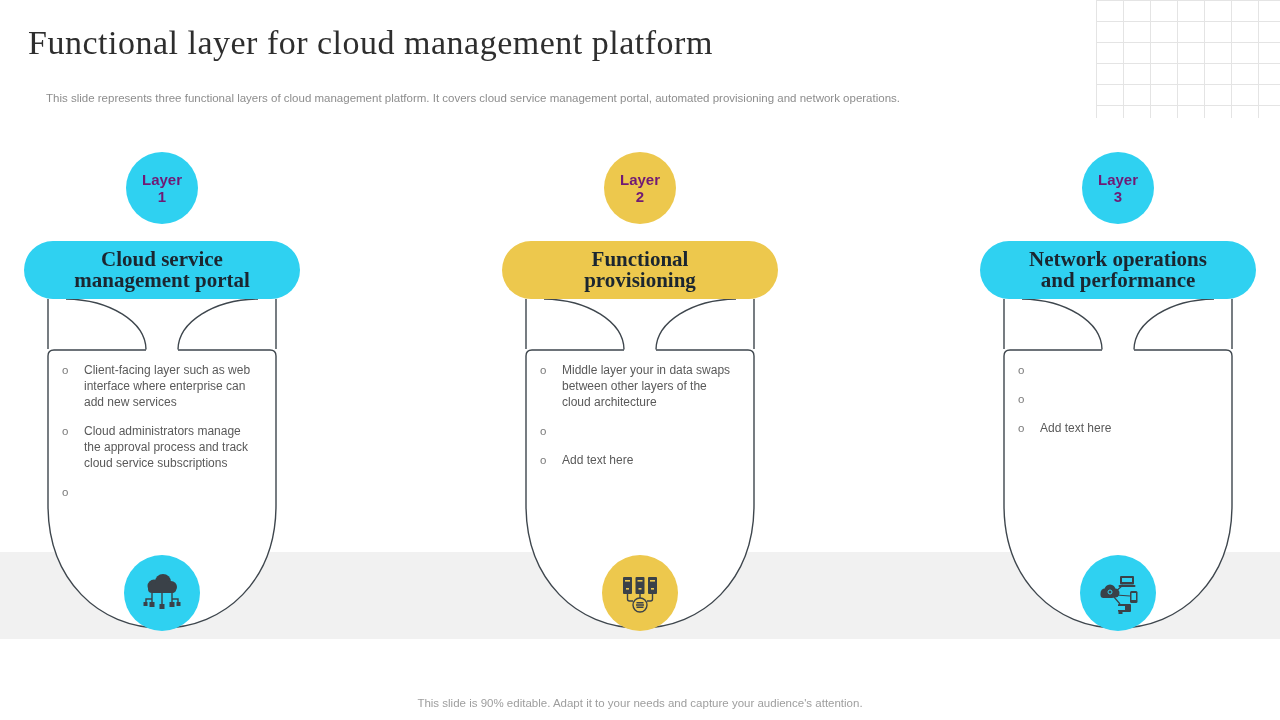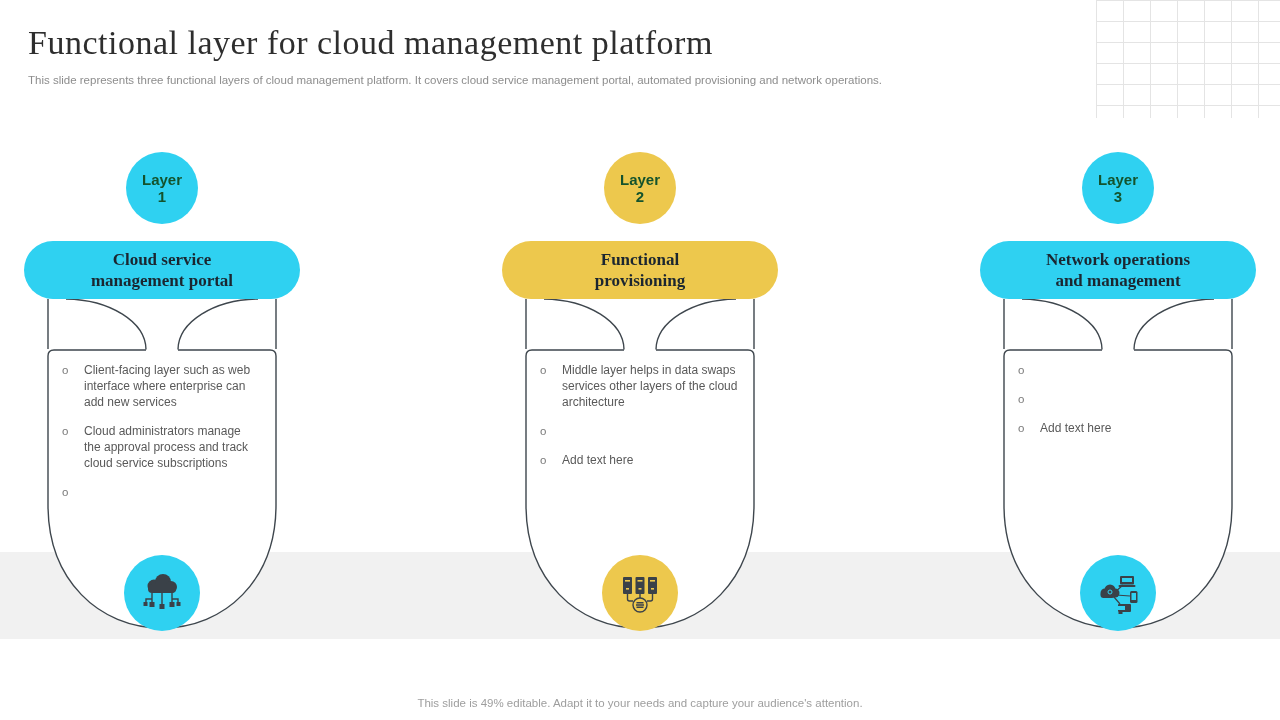--- a/index.html
+++ b/index.html
@@ -15,30 +15,30 @@
 
   
   .gray-band{position:absolute;left:0;top:552px;width:1280px;height:87px;
     background:var(--band);z-index:1;}
 
   svg.shapes{position:absolute;left:0;top:0;z-index:2;}
 
   .title{position:absolute;left:28px;top:24px;width:900px;margin:0;
     font-family:"Liberation Serif",serif;font-weight:400;font-size:34px;
     letter-spacing:.5px;color:#2e2e2e;z-index:3;}
-  .subtitle{position:absolute;left:28px;top:74px;width:960px;margin:0;
+  .subtitle{position:absolute;left:28px;top:74px;width:960px;margin:18px;
     font-size:11.5px;color:#8d8d8d;z-index:3;}
 
   .badge{position:absolute;top:152px;width:72px;height:72px;border-radius:50%;
     display:flex;align-items:center;justify-content:center;text-align:center;
-    font-weight:bold;font-size:15px;line-height:17px;color:#14532d;
+    font-weight:bold;font-size:15px;line-height:17px;color:#701a75;
     white-space:pre-line;z-index:3;}
   .pill{position:absolute;top:241px;width:276px;height:58px;border-radius:29px;
     display:flex;align-items:center;justify-content:center;text-align:center;
-    font-family:"Liberation Serif",serif;font-weight:bold;font-size:17px;
+    font-family:"Liberation Serif",serif;font-weight:bold;font-size:21px;
     line-height:21px;color:#1b2630;white-space:pre-line;z-index:3;}
   .col-cyan{background:var(--cyan);}
   .col-yellow{background:var(--yellow);}
 
   .bullets{position:absolute;top:362px;width:206px;margin:0;padding:0;
     list-style:none;z-index:3;}
   .bullets li{display:flex;margin-bottom:13px;}
   .bullets .mk{width:22px;flex:0 0 22px;font-size:11.5px;line-height:16px;
     color:#7a7a7a;padding-left:2px;}
   .bullets .tx{width:176px;font-size:12px;line-height:16px;color:#595959;}
@@ -115,21 +115,21 @@
     </svg>
   </div>
 
   <div class="badge col-yellow" style="left:604px">Layer
 2</div>
   <div class="pill col-yellow" style="left:502px">Functional
 provisioning</div>
   <ul class="bullets" style="left:538px">
     <li>
         <span class="mk">o</span>
-        <span class="tx">Middle layer helps in data swaps services other layers of the cloud architecture</span>
+        <span class="tx">Middle layer your in data swaps between other layers of the cloud architecture</span>
       </li>
     <li>
         <span class="mk">o</span>
       </li>
     <li>
         <span class="mk">o</span>
         <span class="tx">Add text here</span>
       </li>
   </ul>
   <div class="icon-circle col-yellow" style="left:602px">
@@ -151,21 +151,21 @@
         <path d="M-12.5,1 V6 Q-12.5,8 -10.5,8 H-7 M12.5,1 V6 Q12.5,8 10.5,8 H7 M0,1 V5"></path>
         <circle cx="0" cy="12" r="7"></circle>
         <path d="M-3.5,9.8 H3.5 M-4,12 H4 M-3.5,14.2 H3.5"></path>
       </g>
     </svg>
   </div>
 
   <div class="badge col-cyan" style="left:1082px">Layer
 3</div>
   <div class="pill col-cyan" style="left:980px">Network operations
-and management</div>
+and performance</div>
   <ul class="bullets" style="left:1016px">
     <li>
         <span class="mk">o</span>
       </li>
     <li>
         <span class="mk">o</span>
       </li>
     <li>
         <span class="mk">o</span>
         <span class="tx">Add text here</span>
@@ -189,14 +189,14 @@
       </g>
       <g fill="#2fd1f1">
         <rect x="4" y="-15" width="10" height="4"></rect>
         <rect x="13.5" y="0" width="4.5" height="7"></rect>
         <rect x="-2" y="13" width="9" height="4"></rect>
         <circle cx="-8" cy="-1" r="2" fill="none" stroke="#2fd1f1" stroke-width="1"></circle>
       </g>
     </svg>
   </div>
 
-  <div class="footer">This slide is 49% editable. Adapt it to your needs and capture your audience's attention.</div>
+  <div class="footer">This slide is 90% editable. Adapt it to your needs and capture your audience's attention.</div>
 </div>
 
 </body></html>

